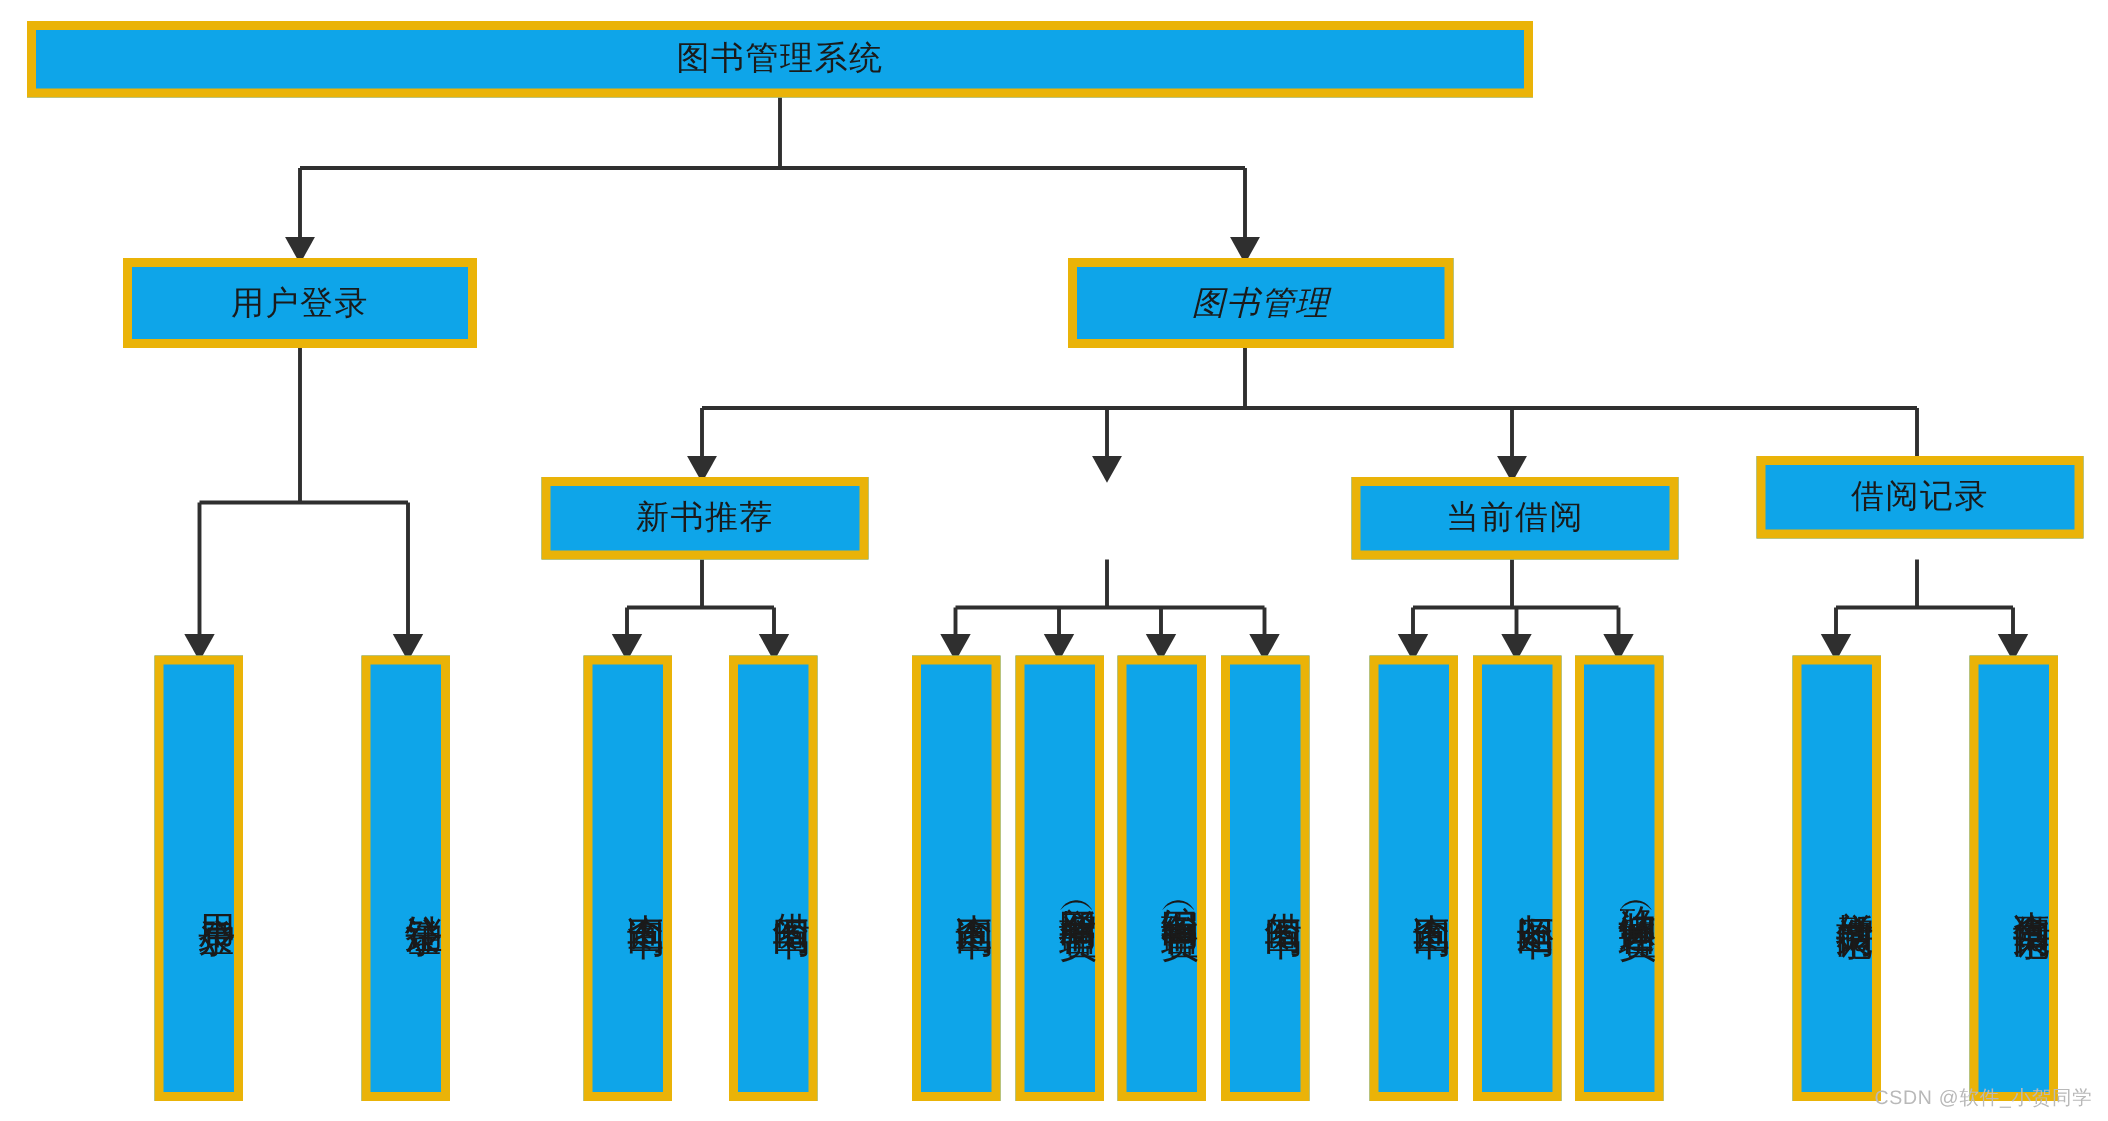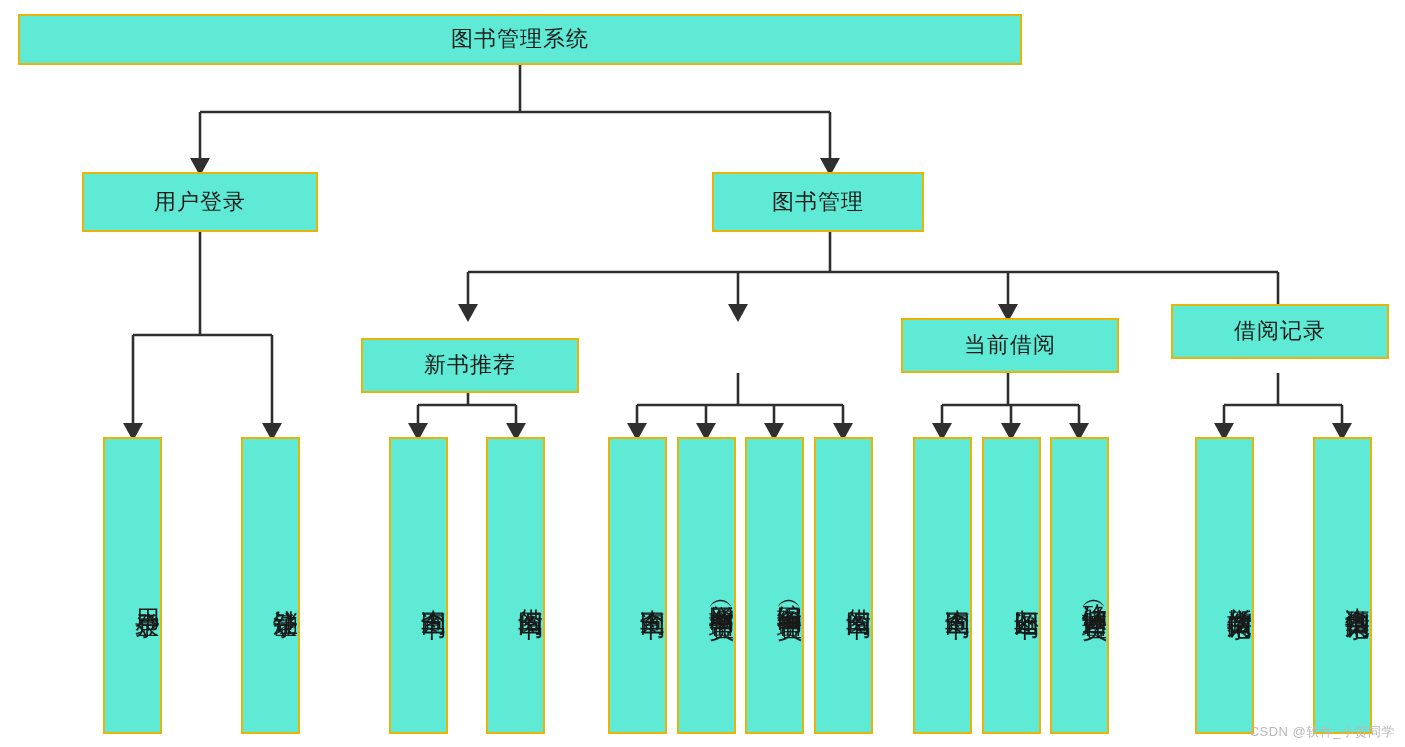--- a/index.html
+++ b/index.html
@@ -23,22 +23,22 @@
     position: absolute;
     left: 0;
     top: 0;
     width: 1405px;
     height: 747px;
     pointer-events: none;
   }
   .node {
     position: absolute;
     box-sizing: border-box;
-    background: #5eead4;
-    border: 2px solid #eab308;
+    background: #0ea5e9;
+    border: 6px solid #eab308;
     display: flex;
     align-items: center;
     justify-content: center;
     color: #1a1a1a;
   }
   .node.horiz {
     font-size: 22px;
     letter-spacing: 1px;
     line-height: 1.1;
   }
@@ -121,23 +121,23 @@
       <path d="M1278,373 L1278,405"></path>
       <path d="M1224,405 L1342,405"></path>
       <path d="M1224,405 L1224,431" marker-end="url(#arrowhead)"></path>
       <path d="M1342,405 L1342,431" marker-end="url(#arrowhead)"></path>
     </g>
   </svg>
 
   <div class="node horiz" id="node-root" style="left: 18px; top: 14px; width: 1004px; height: 51px;">图书管理系统</div>
 
   <div class="node horiz" id="node-l2-0" style="left: 82px; top: 172px; width: 236px; height: 60px;">用户登录</div>
-  <div class="node horiz" id="node-l2-1" style="left: 712px; top: 172px; width: 212px; height: 60px;">图书管理</div>
+  <div class="node horiz" id="node-l2-1" style="left: 712px; top: 172px; width: 257px; height: 60px; font-style: italic;">图书管理</div>
 
-  <div class="node horiz" id="node-l3-0" style="left: 361px; top: 318px; width: 218px; height: 55px; margin-top: 20px;">新书推荐</div>
+  <div class="node horiz" id="node-l3-0" style="left: 361px; top: 318px; width: 218px; height: 55px;">新书推荐</div>
   <div class="node horiz" id="node-l3-2" style="left: 901px; top: 318px; width: 218px; height: 55px;">当前借阅</div>
   <div class="node horiz" id="node-l3-3" style="left: 1171px; top: 304px; width: 218px; height: 55px;">借阅记录</div>
 
   <div class="node vert" id="leaf-0" style="left: 103px; top: 437px; width: 59px; height: 297px;">
     <span class="vlabel">用户登录</span>
   </div>
   <div class="node vert" id="leaf-1" style="left: 241px; top: 437px; width: 59px; height: 297px;">
     <span class="vlabel">注销登录</span>
   </div>
   <div class="node vert" id="leaf-2" style="left: 389px; top: 437px; width: 59px; height: 297px;">

